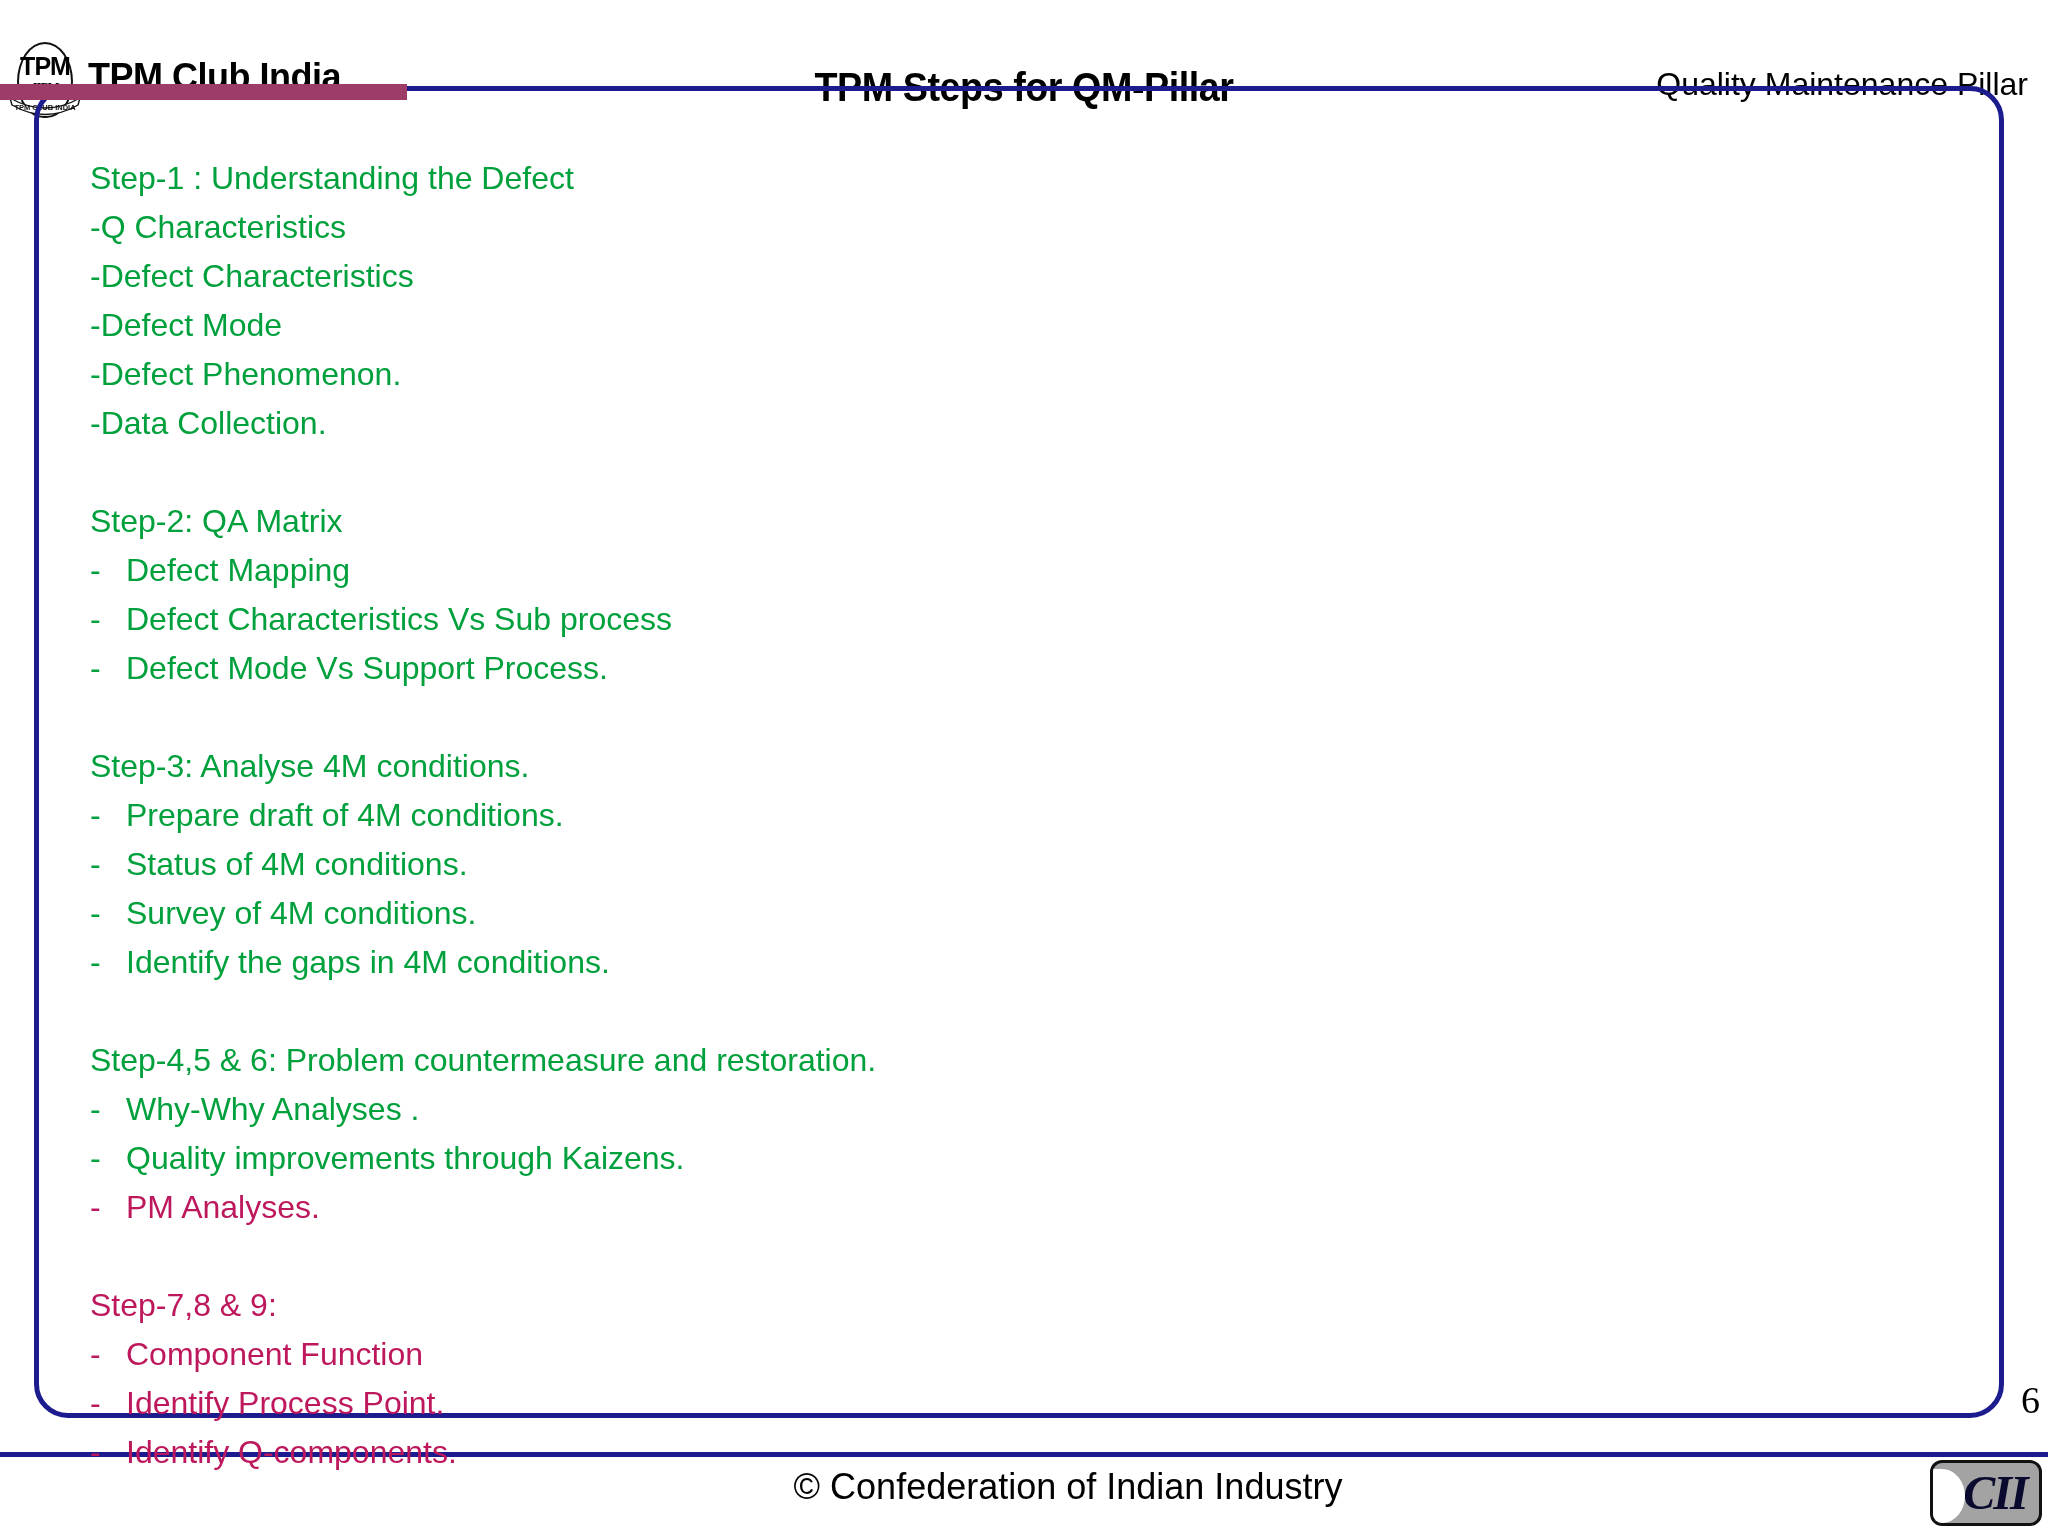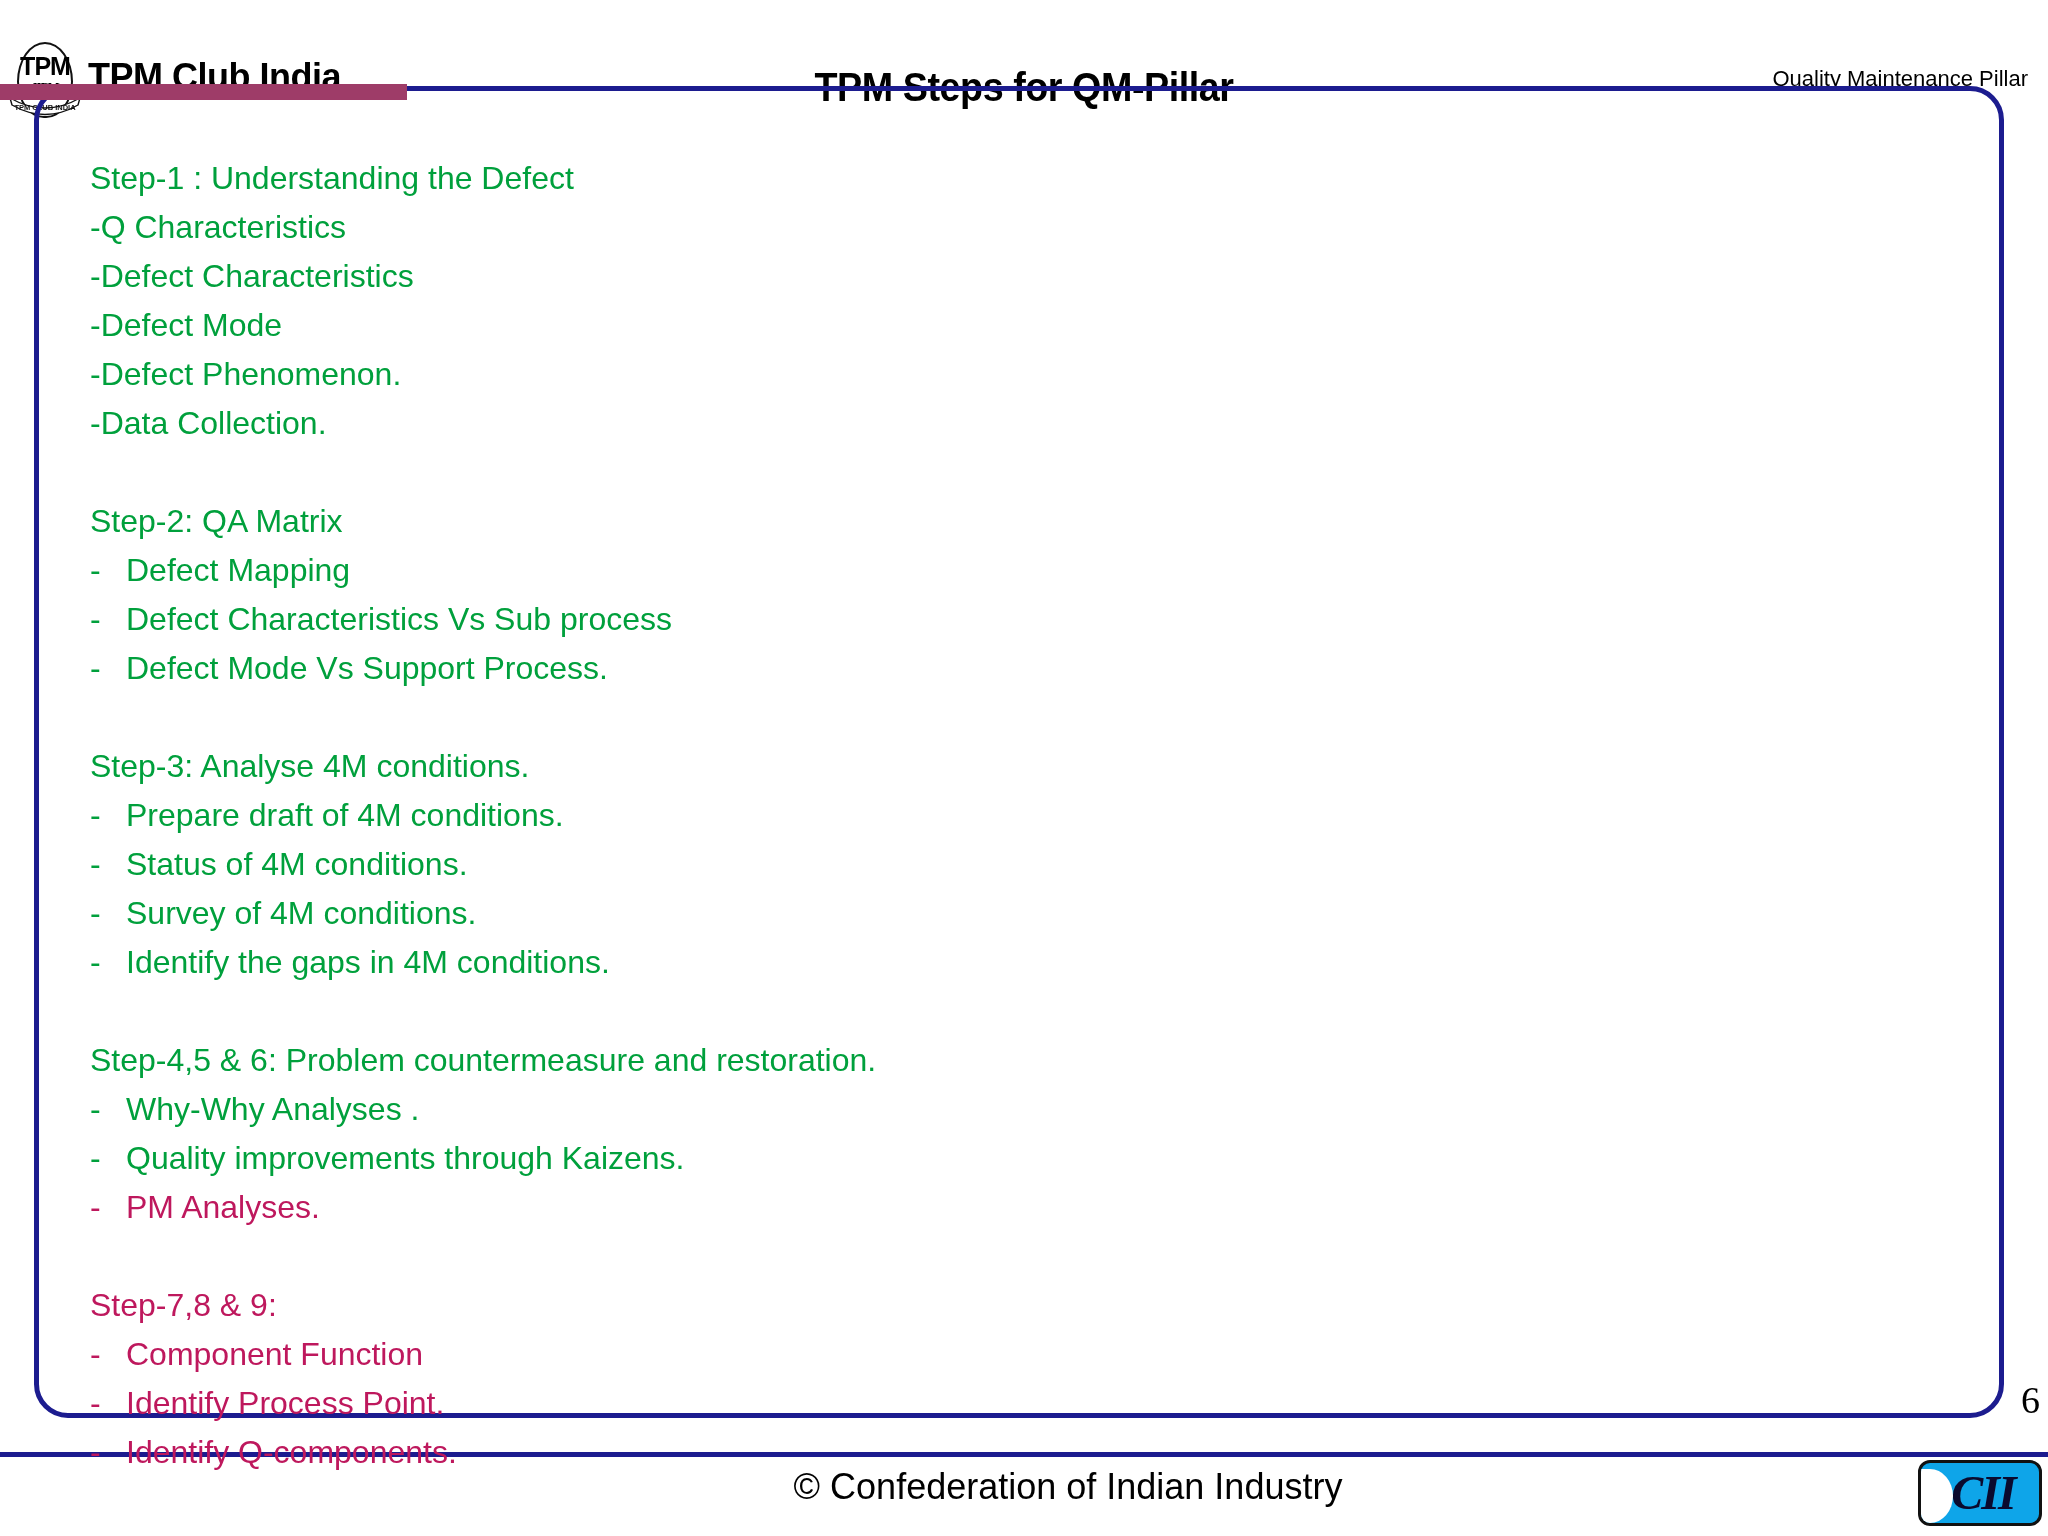--- a/index.html
+++ b/index.html
@@ -98,21 +98,21 @@
     font-size: 41px;
     font-weight: bold;
     color: #000;
     letter-spacing: -0.5px;
     transform: scaleX(0.92);
   }
   .header-right {
     position: absolute;
     right: 20px;
     top: 28px;
-    font-size: 22px;
+    font-size: 32px;
     color: #000;
     white-space: nowrap;
   }
 
   
   .maroon-bar {
     position: absolute;
     left: 0;
     top: 84px;
     width: 407px;
@@ -187,25 +187,25 @@
     text-align: center;
     font-size: 36px;
     color: #000;
     z-index: 3;
     padding-left: 44px;
   }
   .cii-logo {
     position: absolute;
     right: 6px;
     top: 1460px;
-    width: 124px;
+    width: 112px;
     height: 66px;
     border: 3px solid #111;
     border-radius: 12px;
-    background: #0ea5e9;
+    background: #a3a3a3;
     box-sizing: border-box;
     overflow: hidden;
     z-index: 6;
   }
   .cii-logo .cii-text {
     position: absolute;
     left: 0;
     top: 2px;
     width: 124px;
     text-align: center;

